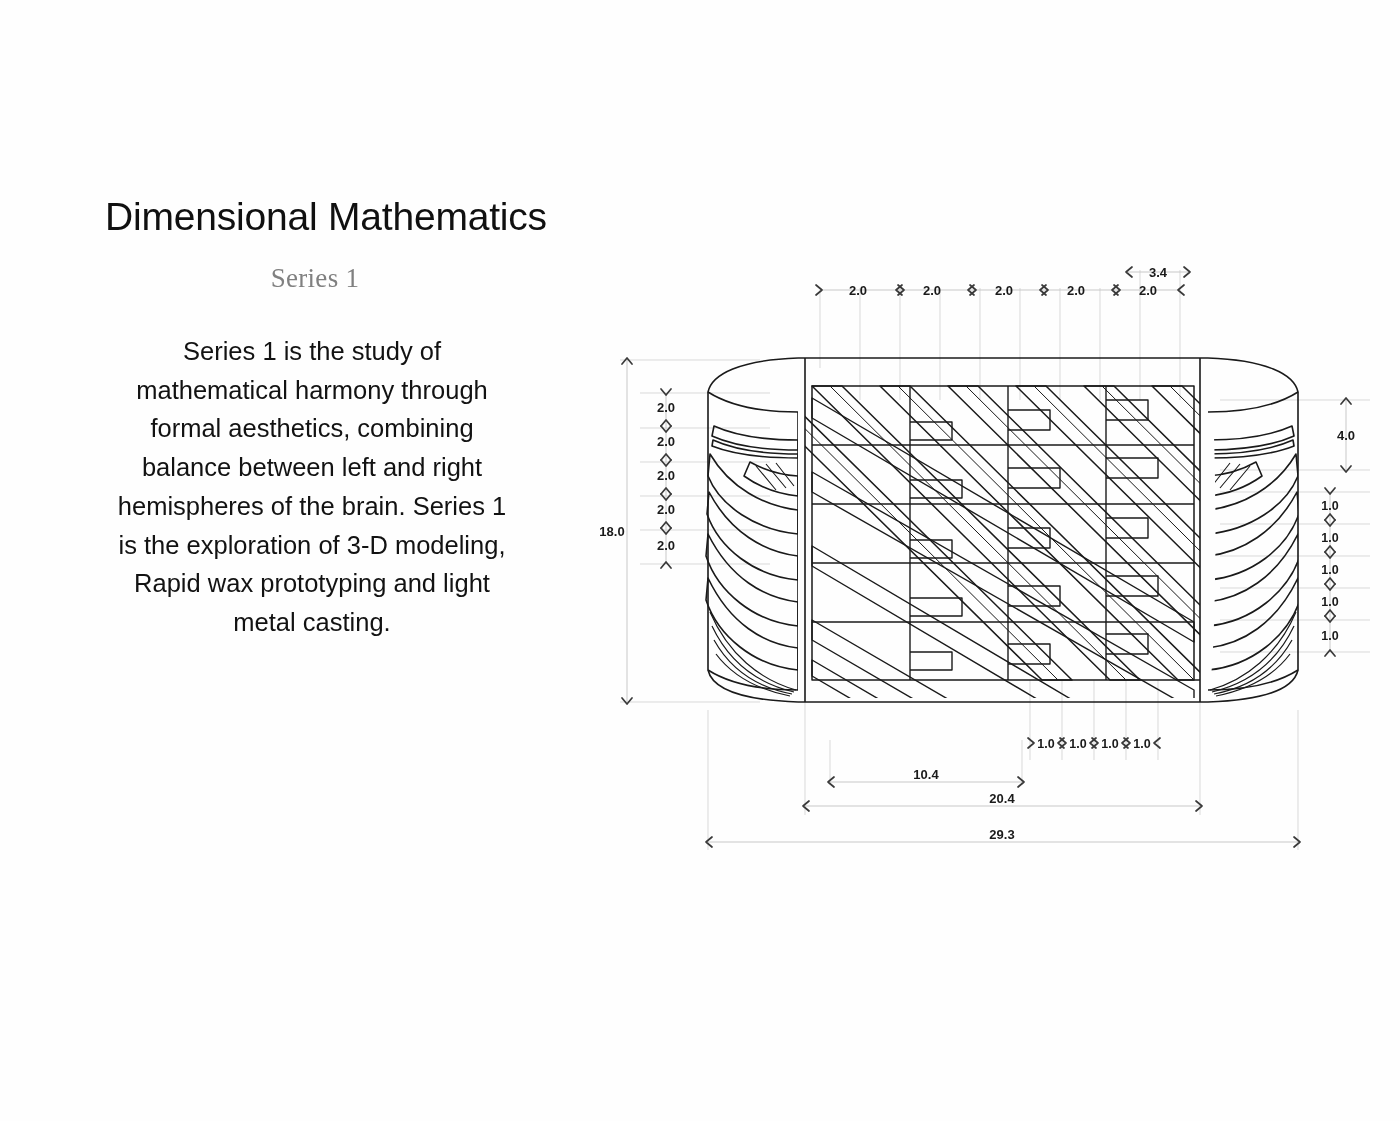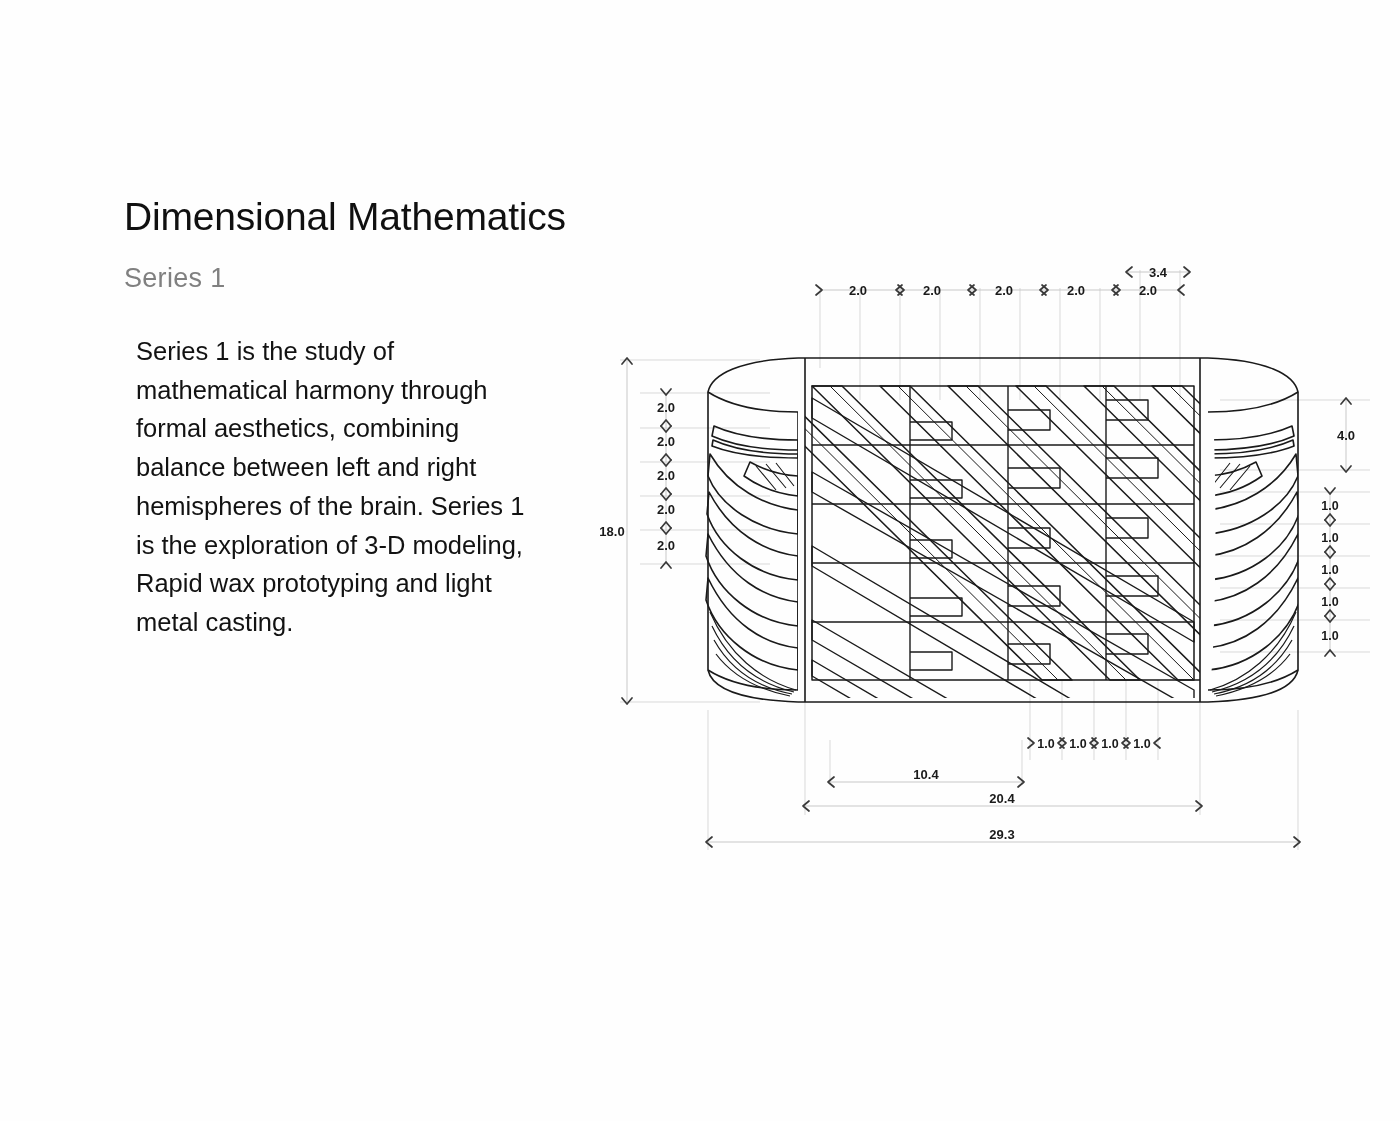--- a/index.html
+++ b/index.html
@@ -19,40 +19,42 @@
 
   #slide {
     position: absolute;
     inset: 0;
     background: #fefefe;
   }
 
   
   #text-col {
     position: absolute;
-    left: 124px;
+    left: 105px;
     top: 196px;
     width: 420px;
+    text-align: center;
   }
   #page-title {
     font-size: 39px;
     font-weight: 400;
     letter-spacing: -0.2px;
     line-height: 1.1;
     color: #101010;
     margin: 0;
     white-space: nowrap;
   }
   #page-subtitle {
     margin: 0;
     margin-top: 24px;
     font-size: 27px;
     font-weight: 400;
     color: #808080;
     letter-spacing: 0.3px;
+    font-family: Liberation Serif, serif;
   }
   #body-text {
     margin: 12px;
     margin-top: 38px;
     font-size: 25.5px;
     line-height: 1.52;
     color: #121212;
     font-weight: 400;
     width: 390px;
   }

